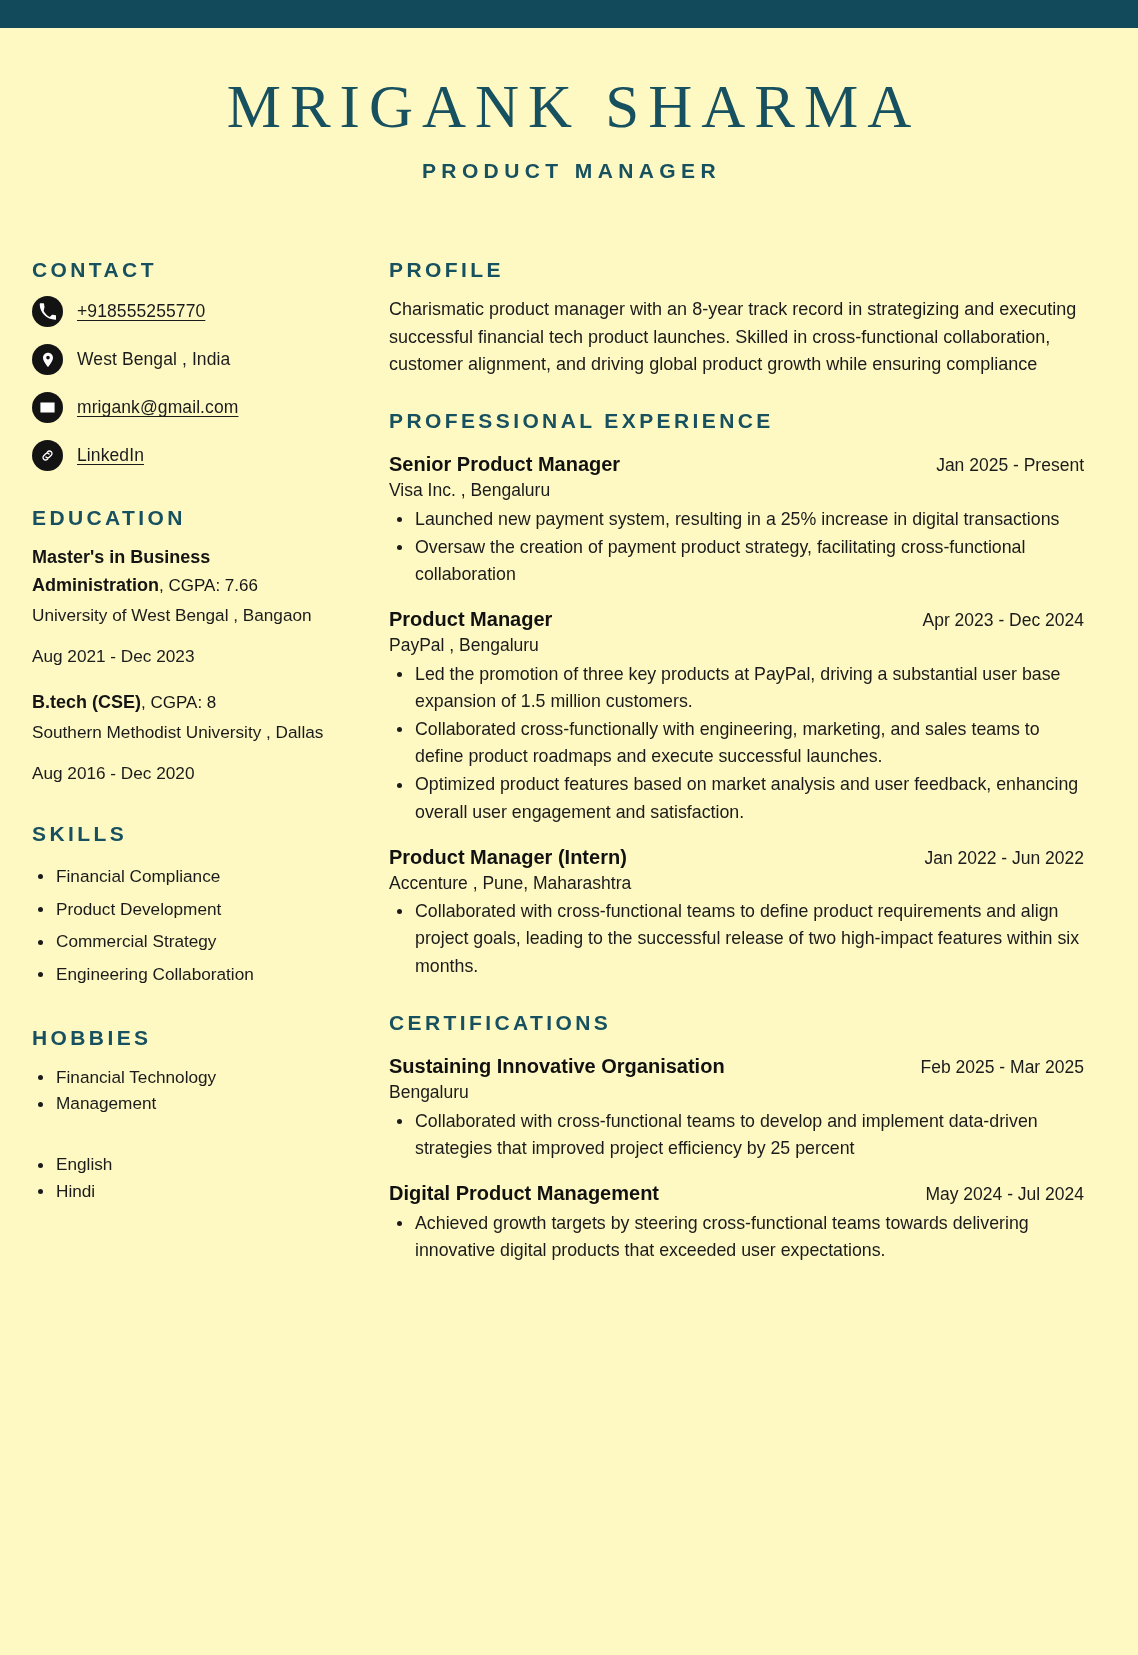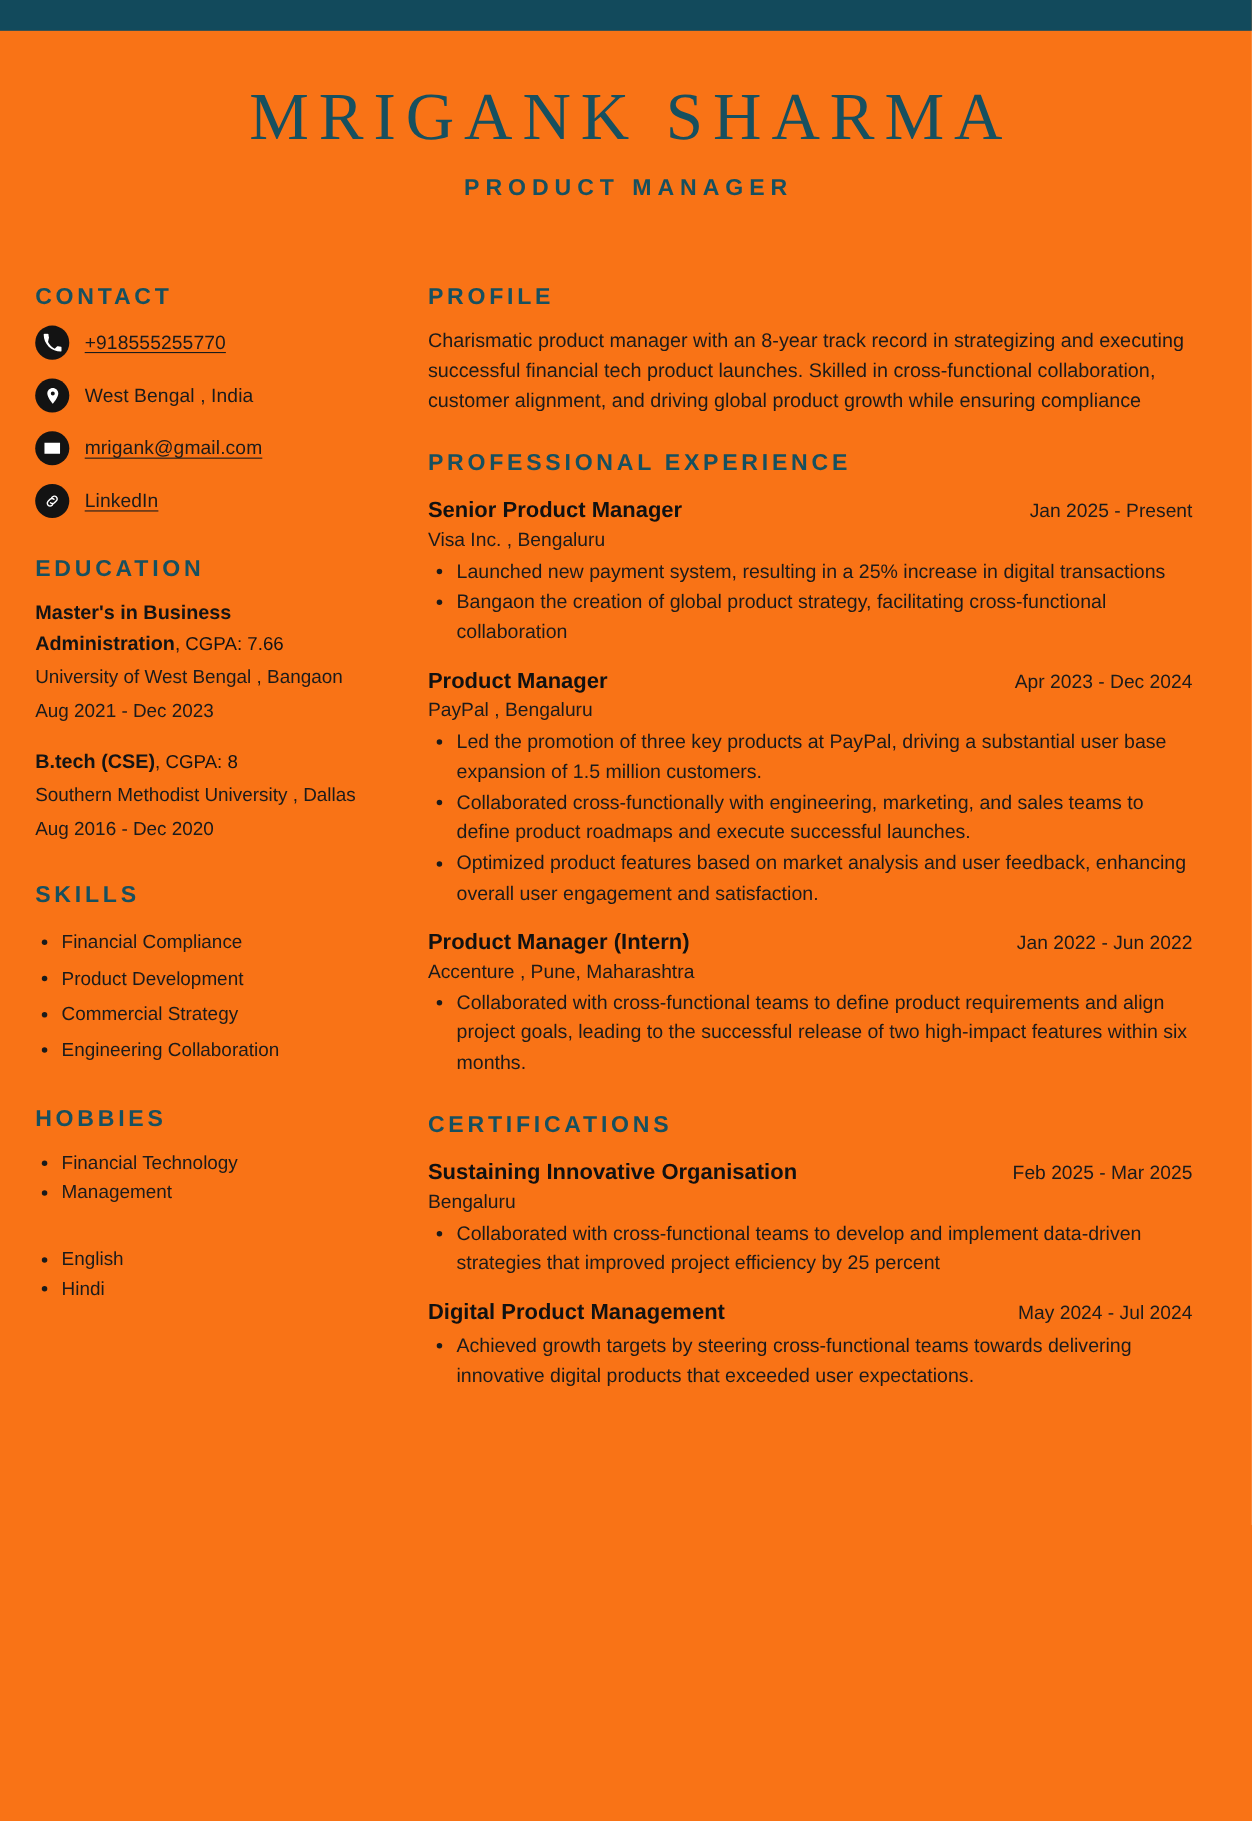--- a/index.html
+++ b/index.html
@@ -11,21 +11,21 @@
     height: 1655px;
     background: #ffffff;
     font-family: "Liberation Sans", sans-serif;
     color: #1b1b1b;
     overflow: hidden;
   }
   .page {
     position: relative;
     width: 1138px;
     height: 1655px;
-    background: #f97316;
+    background: #fef9c3;
   }
   .top-bar {
     width: 100%;
     height: 28px;
     background: #124a5c;
   }
   
   .header {
     padding-top: 48px;
     text-align: center;
@@ -124,21 +124,21 @@
   .edu-school {
     font-size: 17.2px;
     color: #1b1b1b;
     line-height: 1.55;
     margin-top: 2px;
   }
   .edu-dates {
     font-size: 17.2px;
     color: #1b1b1b;
     line-height: 1.55;
-    margin-top: 4px;
+    margin-top: 14px;
   }
 
   
   ul.plain {
     list-style: none;
     margin: 0;
     padding: 0;
   }
   ul.plain li {
     position: relative;
@@ -331,21 +331,21 @@
         <div class="section-title exp">PROFESSIONAL EXPERIENCE</div>
 
         <div class="entry">
           <div class="entry-head">
             <span class="entry-role">Senior Product Manager</span>
             <span class="entry-date">Jan 2025 - Present</span>
           </div>
           <div class="entry-org">Visa Inc. , Bengaluru</div>
           <ul class="bullets">
             <li>Launched new payment system, resulting in a 25% increase in digital transactions</li>
-            <li>Bangaon the creation of global product strategy, facilitating cross-functional collaboration</li>
+            <li>Oversaw the creation of payment product strategy, facilitating cross-functional collaboration</li>
           </ul>
         </div>
 
         <div class="entry">
           <div class="entry-head">
             <span class="entry-role">Product Manager</span>
             <span class="entry-date">Apr 2023 - Dec 2024</span>
           </div>
           <div class="entry-org">PayPal , Bengaluru</div>
           <ul class="bullets">

